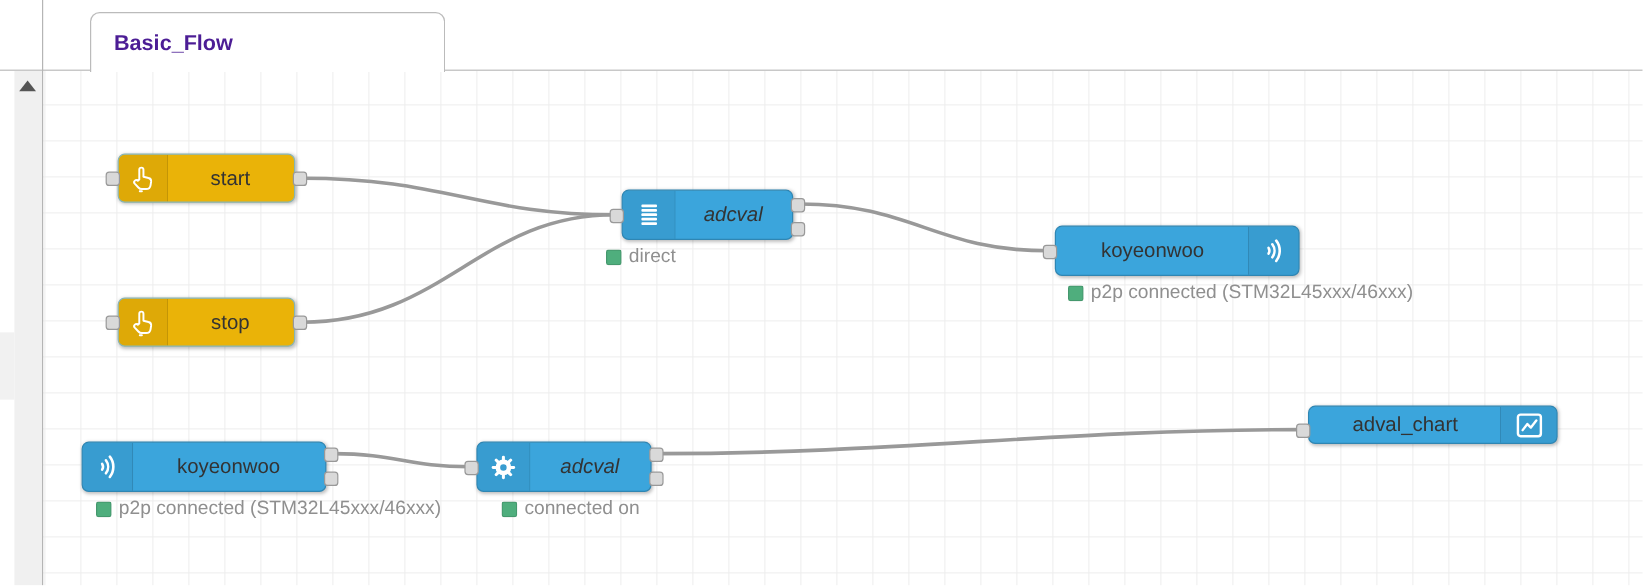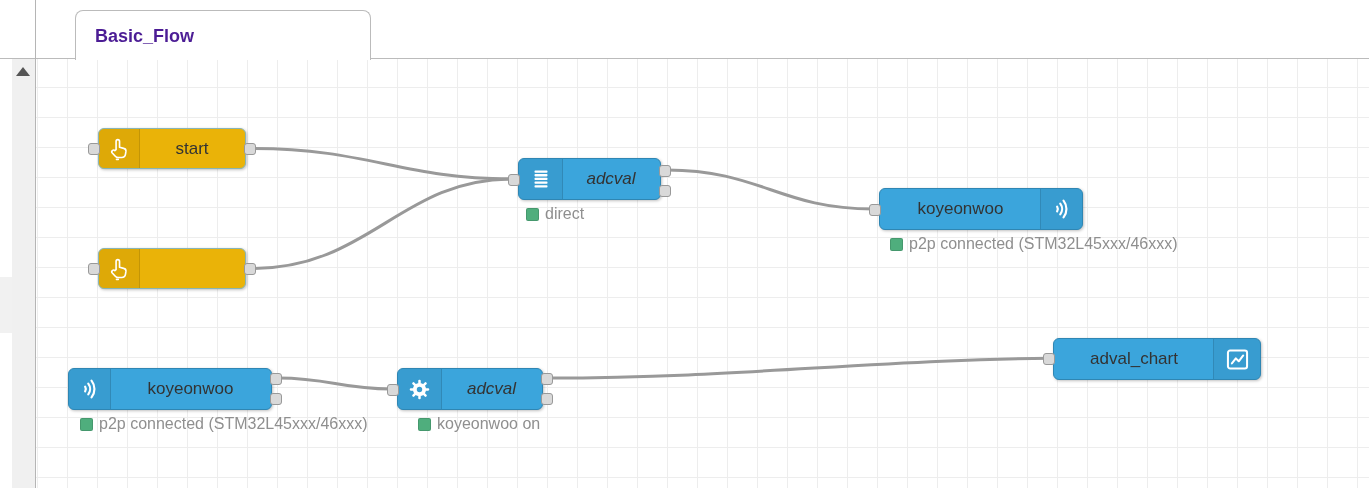--- a/index.html
+++ b/index.html
@@ -84,40 +84,41 @@
     <div class="port out" style="top:14px;"></div>
   </div>
 
   <div class="node teal" style="left:98px;top:248px;width:148px;height:41px;">
     <div class="icon-region left">
       <svg viewBox="0 0 24 24" width="26" height="26" fill="none" stroke="#fff" stroke-width="1.5" stroke-linecap="round" stroke-linejoin="round">
         <path d="M9.3 12.6V5a1.6 1.6 0 0 1 3.2 0v5.4l3.9 1a2.6 2.6 0 0 1 2 2.8l-.4 2.6a3.6 3.6 0 0 1-3.6 3.1h-3.1c-1 0-2-.4-2.7-1.2l-2.8-3c-.6-.7-.6-1.7.1-2.3.7-.6 1.7-.5 2.3.1z"></path>
         <path d="M9.7 21.6h1.6"></path>
       </svg>
     </div>
+    <div class="node-label" style="left:40px;right:0;">stop</div>
     <div class="port in" style="top:14px;"></div>
     <div class="port out" style="top:14px;"></div>
   </div>
 
   <div class="node blue" style="left:518px;top:158px;width:143px;height:42px;">
     <div class="icon-region left" style="width:43px;">
       <svg viewBox="0 0 24 24" width="24" height="24" fill="#fff">
         <rect x="5.5" y="3.4" width="13" height="2.3" rx="0.8"></rect>
         <rect x="5.5" y="7.1" width="13" height="2.3" rx="0.8"></rect>
         <rect x="5.5" y="10.8" width="13" height="2.3" rx="0.8"></rect>
         <rect x="5.5" y="14.5" width="13" height="2.3" rx="0.8"></rect>
         <rect x="5.5" y="18.2" width="13" height="2.3" rx="0.8"></rect>
       </svg>
     </div>
     <div class="node-label italic" style="left:43px;right:0;">adcval</div>
     <div class="port in" style="top:15px;"></div>
     <div class="port out" style="top:6px;"></div>
     <div class="port out" style="top:26px;"></div>
   </div>
-  <div class="status" style="left:526px;top:206px;justify-content:space-between;">
+  <div class="status" style="left:505px;top:206px;justify-content:space-between;">
     <span class="status-dot"></span>
     <span class="status-text">direct</span>
   </div>
 
   <div class="node blue" style="left:879px;top:188px;width:204px;height:42px;">
     <div class="icon-region right" style="width:41px;">
       <svg viewBox="0 0 24 24" width="26" height="26" fill="none" stroke="#fff" stroke-width="2" stroke-linecap="round">
         <path d="M7.5 9.8a4.2 4.2 0 0 1 0 4.4"></path>
         <path d="M10.4 7a8.3 8.3 0 0 1 0 10"></path>
         <path d="M13.4 4.2a12.6 12.6 0 0 1 0 15.6"></path>
@@ -164,24 +165,24 @@
         </g>
       </svg>
     </div>
     <div class="node-label italic" style="left:43px;right:0;">adcval</div>
     <div class="port in" style="top:15px;"></div>
     <div class="port out" style="top:4px;"></div>
     <div class="port out" style="top:24px;"></div>
   </div>
   <div class="status" style="left:418px;top:416px;">
     <span class="status-dot"></span>
-    <span class="status-text">koyeonwoo on</span>
-  </div>
-
-  <div class="node blue" style="left:1053px;top:338px;width:208px;height:42px;">
+    <span class="status-text">connected on</span>
+  </div>
+
+  <div class="node blue" style="left:1090px;top:338px;width:208px;height:32px;">
     <div class="icon-region right" style="width:46px;">
       <svg viewBox="0 0 24 24" width="27" height="27" fill="none" stroke="#fff" stroke-width="1.8">
         <rect x="3.5" y="4" width="17" height="16" rx="2"></rect>
         <path d="M7 15.5l3.5-4.5 2.6 2.6 4-5.2" stroke-linecap="round" stroke-linejoin="round"></path>
       </svg>
     </div>
     <div class="node-label" style="left:0;right:46px;">adval_chart</div>
     <div class="port in" style="top:14px;"></div>
   </div>
 

